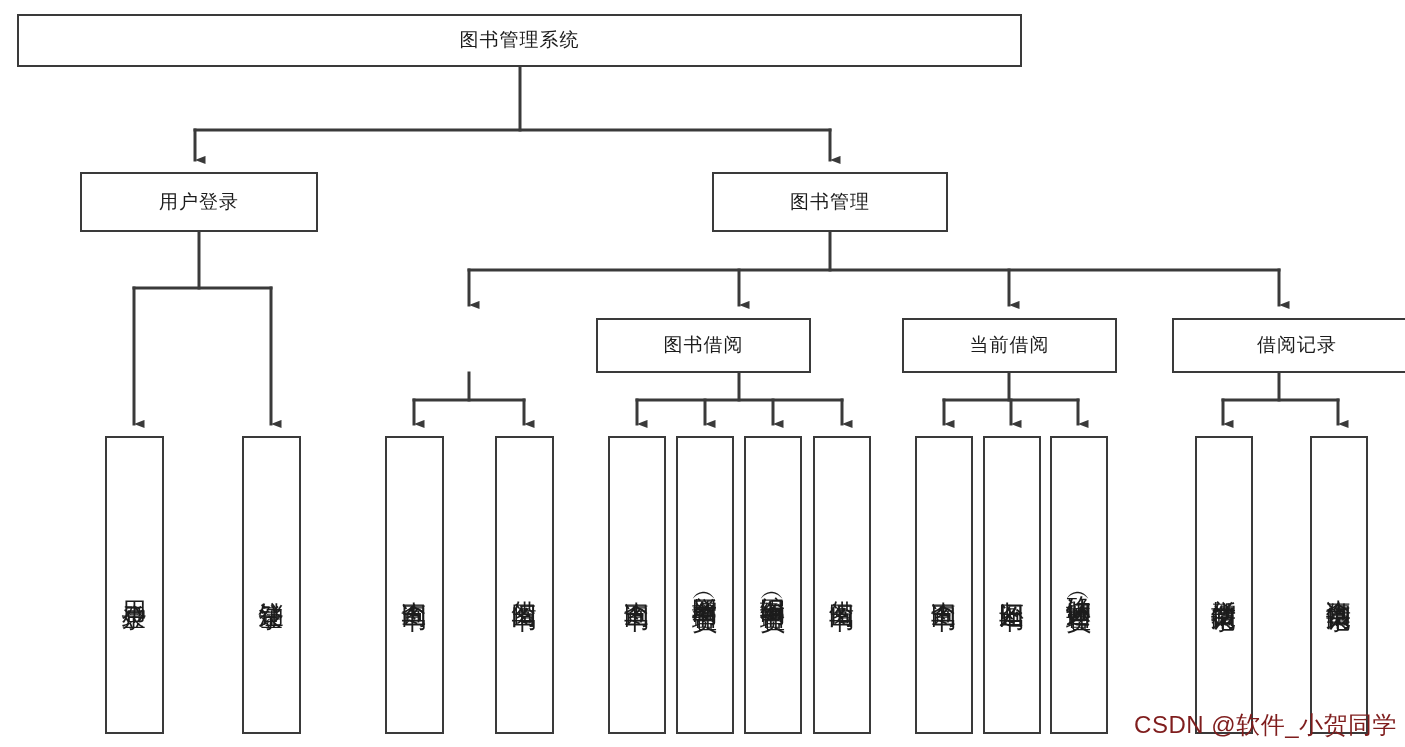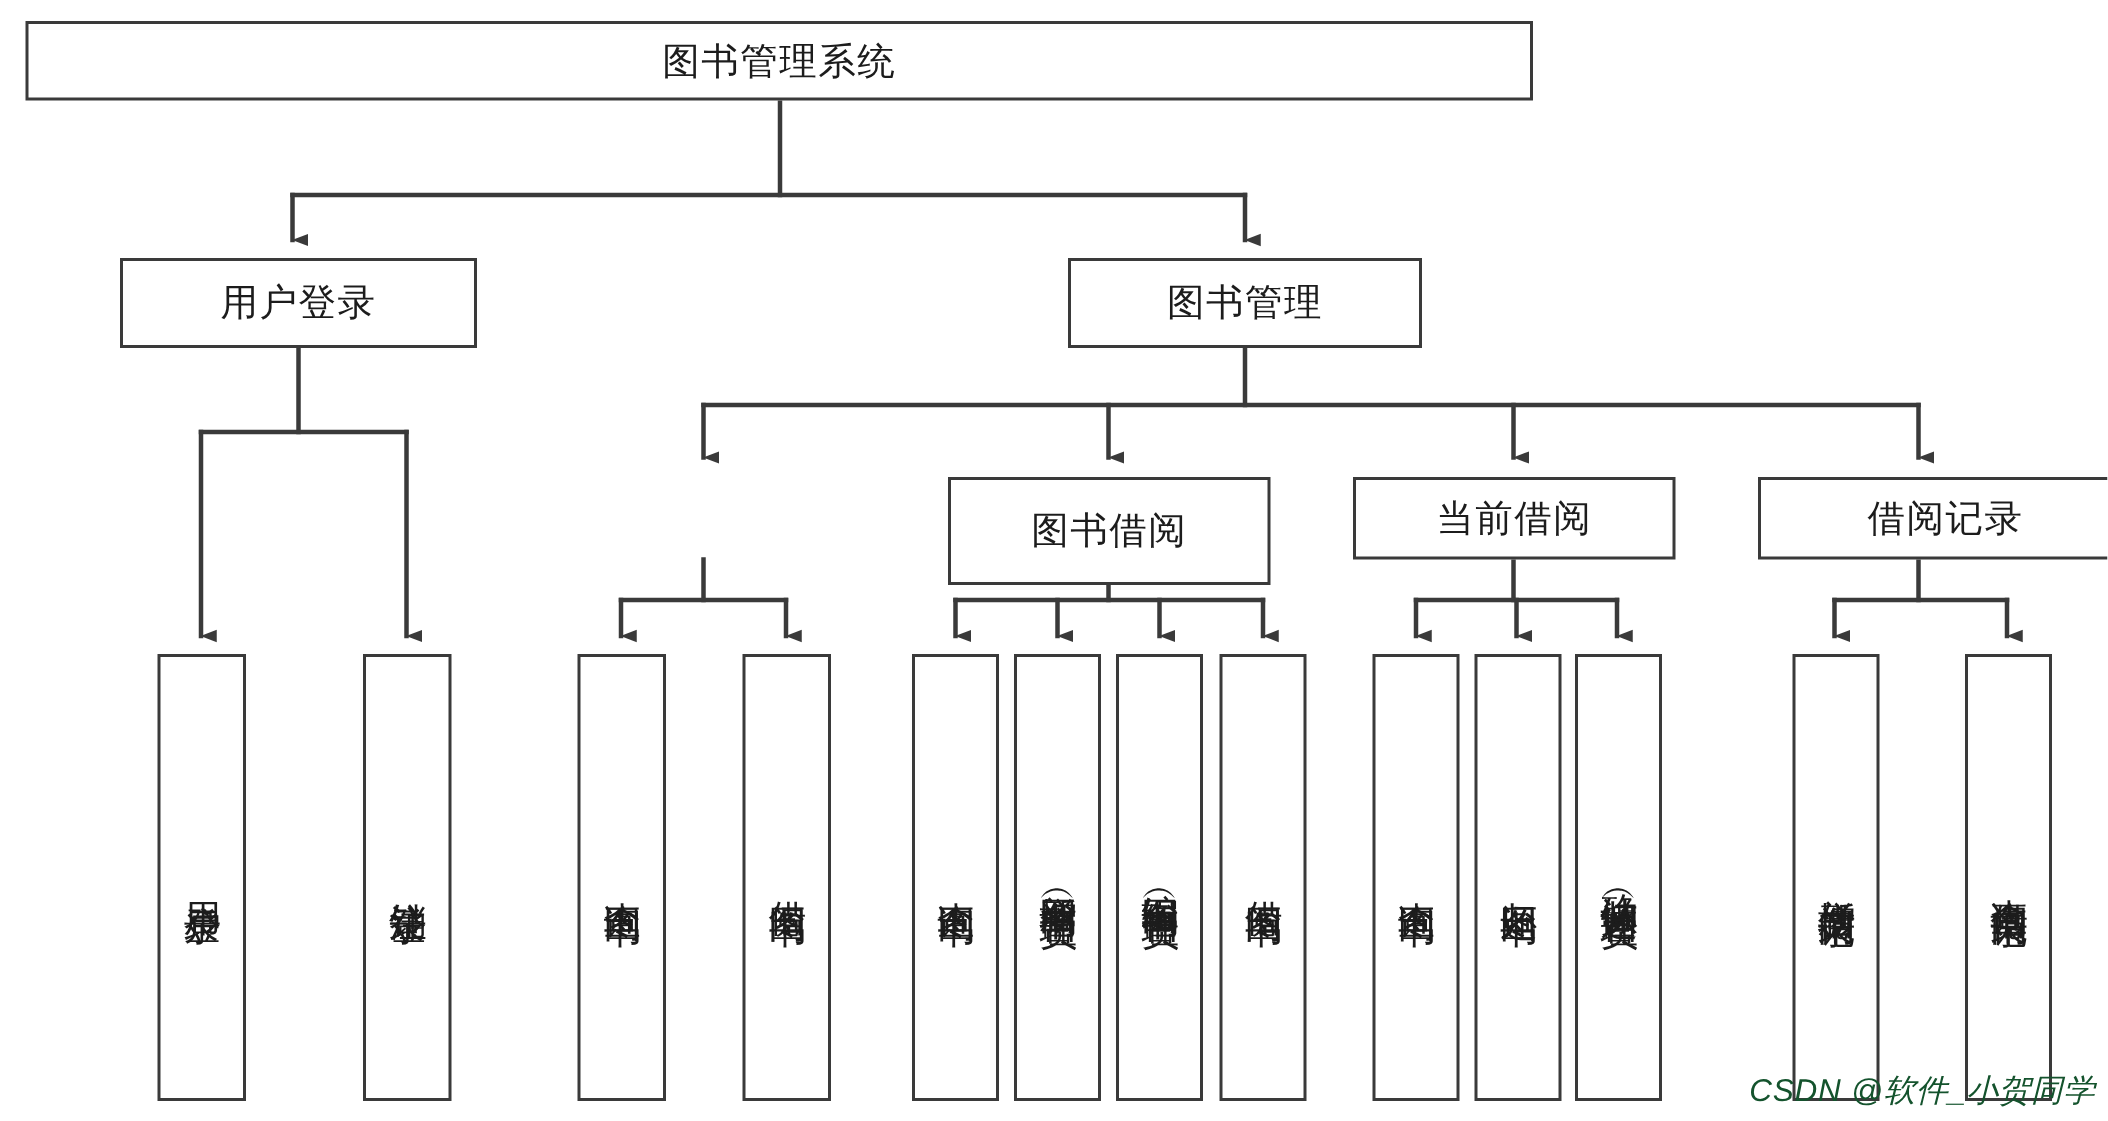--- a/index.html
+++ b/index.html
@@ -31,21 +31,21 @@
     box-sizing: border-box;
     background: #ffffff;
     border: 2px solid #3a3a3a;
     display: flex;
     align-items: center;
     justify-content: center;
     color: #1c1c1c;
     z-index: 3;
   }
   .node.h {
-    font-size: 25px;
+    font-size: 19px;
     line-height: 1.2;
     letter-spacing: 1px;
     white-space: nowrap;
   }
   .node.v {
     writing-mode: vertical-rl;
     text-orientation: upright;
     font-size: 25px;
     line-height: 1.12;
     letter-spacing: 2px;
@@ -54,26 +54,25 @@
   .node.v .vtext {
     writing-mode: vertical-rl;
     text-orientation: upright;
     display: block;
     text-align: center;
   }
   .watermark {
     position: absolute;
     right: 8px;
     bottom: 6px;
-    font-size: 21px;
-    color: #14532d;
+    font-size: 24px;
+    color: #7f1d1d;
     letter-spacing: 0.5px;
     white-space: nowrap;
     z-index: 6;
-    font-style: italic;
   }
 </style>
 </head>
 <body>
 
 <div id="canvas">
 
   <svg id="wires" viewBox="0 0 1405 747" xmlns="http://www.w3.org/2000/svg">
     <defs>
       <marker id="arw" markerWidth="9" markerHeight="11" refX="4.5" refY="10.5" orient="auto" markerUnits="userSpaceOnUse">
@@ -135,21 +134,21 @@
 
   <div class="node h" style="left:80px; top:172px; width:238px; height:60px;">
     <span>用户登录</span>
   </div>
 
   <div class="node h" style="left:712px; top:172px; width:236px; height:60px;text-align:right;">
     <span>图书管理</span>
   </div>
 
 
-  <div class="node h" style="left:632px; top:318px; width:215px; height:72px;">
+  <div class="node h" style="left:596px; top:318px; width:215px; height:55px;">
     <span>图书借阅</span>
   </div>
 
   <div class="node h" style="left:902px; top:318px; width:215px; height:55px;">
     <span>当前借阅</span>
   </div>
 
   <div class="node h" style="left:1172px; top:318px; width:250px; height:55px;">
     <span>借阅记录</span>
   </div>

